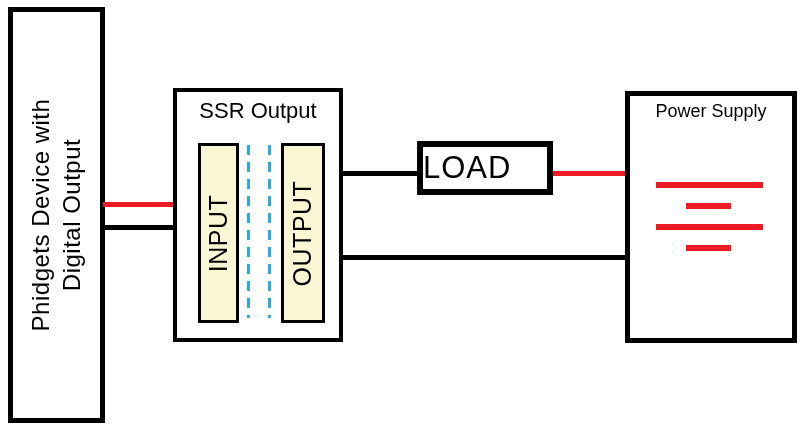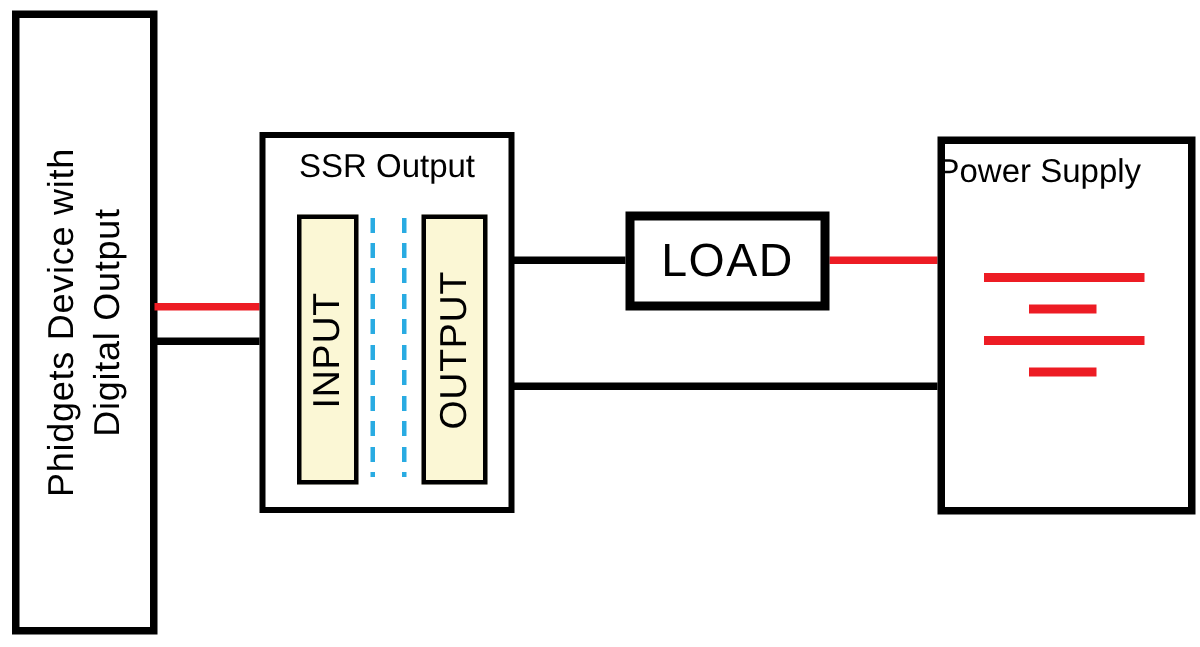--- a/index.html
+++ b/index.html
@@ -80,40 +80,40 @@
       transparent 10px,
       transparent 17px
     );
   }
   #isolation-line-left  { left: 247px; }
   #isolation-line-right { left: 268px; }
 
   
   #load-box {
     left: 417px; top: 141px;
-    width: 136px; height: 66px;
+    width: 136px; height: 54px;
     border-width: 6px;
     display: flex;
     align-items: center;
-    justify-content: center;
+    justify-content: flex-start;
     font-size: 31px;
     letter-spacing: 1px;
   }
 
   
   #power-box {
     left: 625px; top: 91px;
     width: 172px; height: 252px;
   }
   #power-title {
     position: absolute;
     left: 625px; top: 101px;
     width: 172px;
-    text-align: left;
-    font-size: 22px;
+    text-align: center;
+    font-size: 18px;
   }
 
   
   .wire {
     position: absolute;
     height: 5px;
   }
   .wire.black { background: var(--wire-black, #000000); }
   .wire.red   { background: var(--wire-red, #ed1c24); }
 

